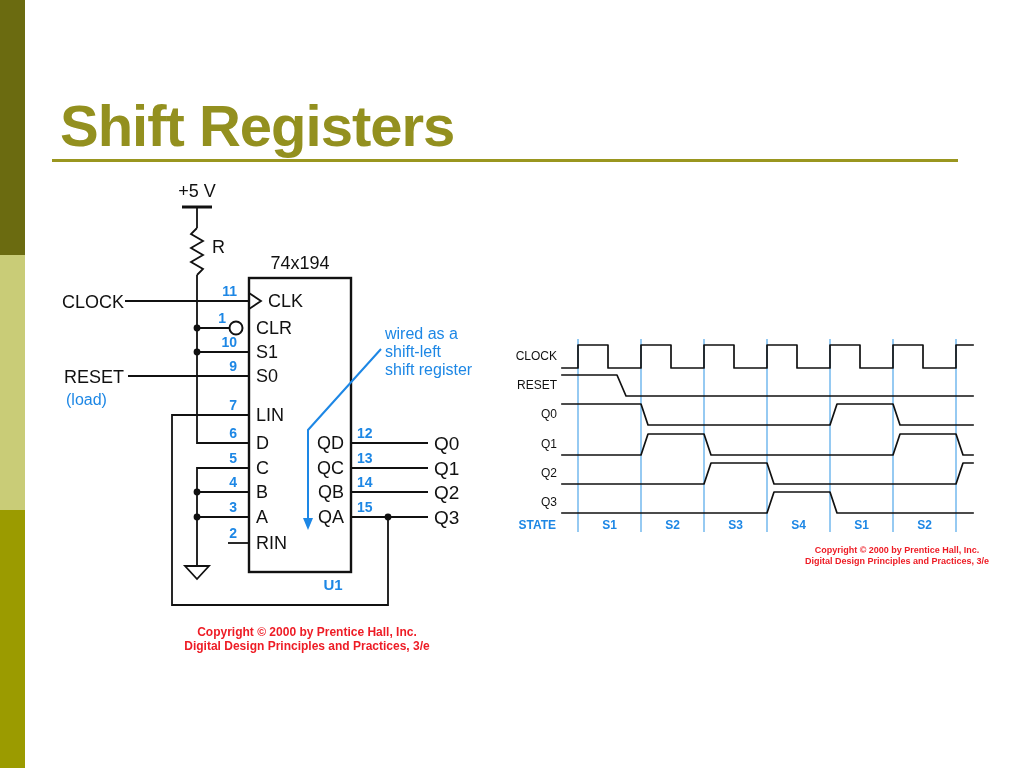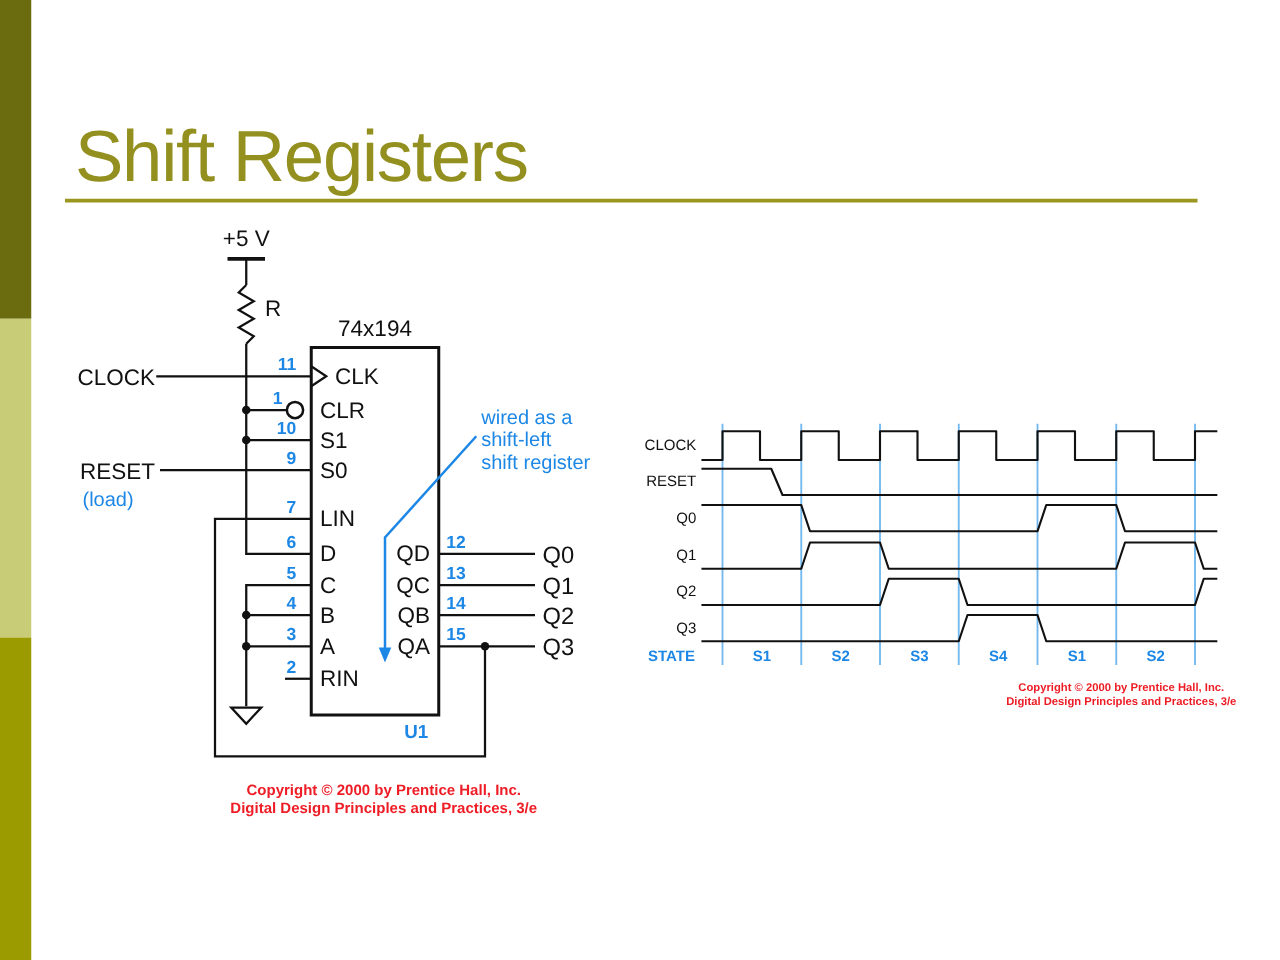--- a/index.html
+++ b/index.html
@@ -2,21 +2,21 @@
 <html><head>
 <meta charset="utf-8">
 <style>
   html,body{margin:0;padding:0;background:#fff;}
   #slide{position:relative;width:1024px;height:768px;background:#fff;overflow:hidden;
          font-family:"Liberation Sans",sans-serif;}
   .band{position:absolute;left:0;width:25px;}
   #band-dark{top:0;height:255px;background:#6b6b10;}
   #band-light{top:255px;height:255px;background:#c9cc77;}
   #band-olive{top:510px;height:258px;background:#9b9b00;}
-  #title{position:absolute;left:60px;top:92px;font-size:58px;font-weight:normal;
+  #title{position:absolute;left:60px;top:92px;font-size:58px;font-weight:bold;
          letter-spacing:-1px;color:#93901f;white-space:nowrap;}
   #rule{position:absolute;left:52px;top:159px;width:906px;height:3px;background:#9a961f;}
   svg{position:absolute;left:0;top:0;}
   .wire{stroke:#111;stroke-width:1.8;fill:none;}
   .thick{stroke:#111;stroke-width:3;fill:none;}
   .wave{stroke:#111;stroke-width:1.7;fill:none;stroke-linejoin:round;stroke-linecap:square;}
   .grid{stroke:#73b9ee;stroke-width:1.5;}
   .dot{fill:#111;}
   .c-label{font-size:18px;fill:#111;}
   .c-out{font-size:19px;fill:#111;}

